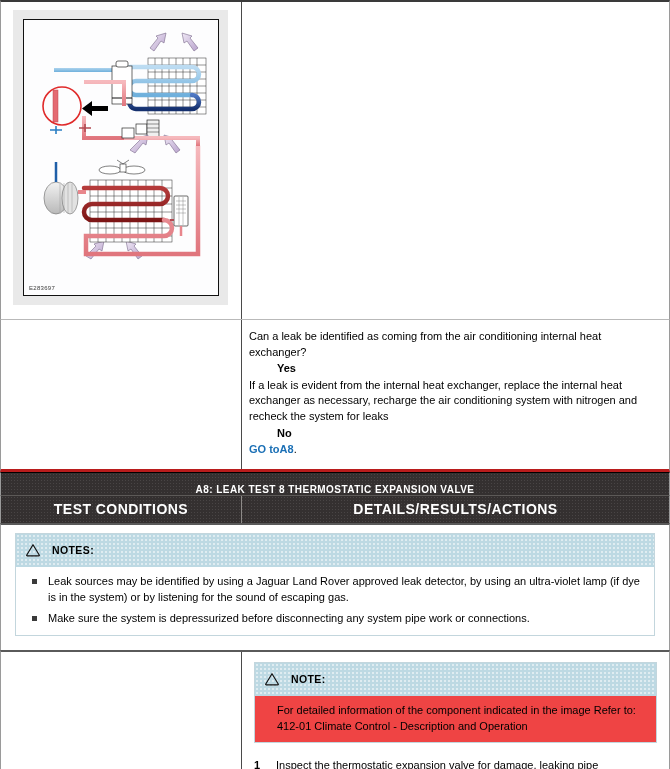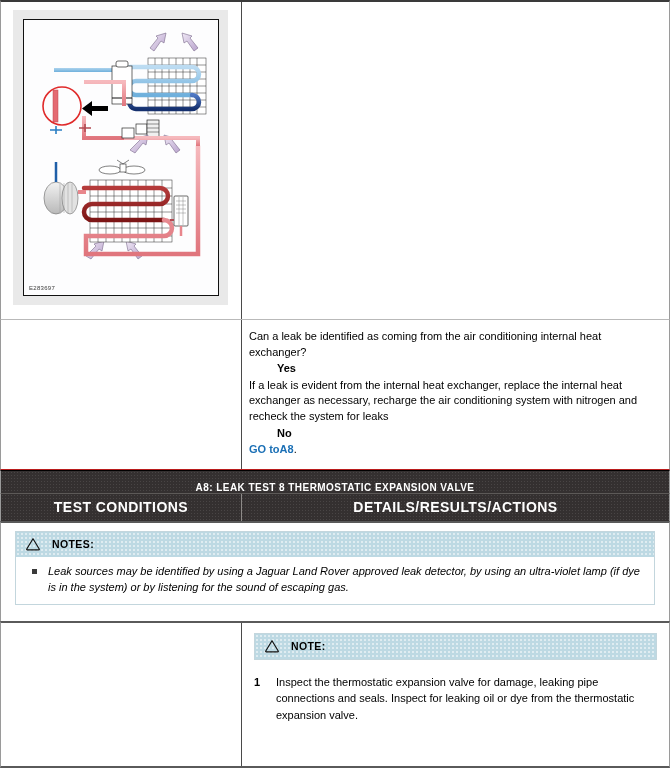--- a/index.html
+++ b/index.html
@@ -34,21 +34,21 @@
     overflow: hidden;
   }
   .img-id {
     position: absolute; left: 5px; bottom: 4px;
     font-size: 6px; letter-spacing: .3px; color: #3b3b3b;
     font-family: "Liberation Sans", sans-serif;
   }
   .diagram { position:absolute; left:0; top:0; }
 
   
-  .qa-row { min-height: 130px; border-bottom: 1px solid #b91c1c; }
+  .qa-row { min-height: 130px; border-bottom: 3px solid #b91c1c; }
   .qa-right { padding: 9px 12px 10px 7px; line-height: 1.42; }
   .qa-right p { margin: 0 0 1px 0; }
   .q-indent { padding-left: 28px; font-weight: bold; }
   .link { color: #1a6fb5; font-weight: bold; }
 
   
   .banner {
     height: 23px;
     background: #343030;
     background-image:
@@ -86,27 +86,27 @@
     border-left: 1px solid #9a9a9a; border-right: 1px solid #9a9a9a;
     border-top: 2px solid #5a5a5a;
     padding: 8px 14px 14px 14px;
     min-height: 100px;
   }
   .notebox { border: 1px solid #c3d6dd; background:#fff; }
   .note-head {
     background: #bdd9e3;
     background-image: radial-gradient(rgba(255,255,255,.55) .7px, transparent .8px);
     background-size: 4px 4px;
-    height: 25px; display: flex; align-items: center;
+    height: 33px; display: flex; align-items: center;
     padding-left: 9px;
   }
   .note-head-label { font-size: 10.5px; font-weight: bold; letter-spacing: .4px; margin-left: 11px; }
   .tri { width: 16px; height: 14px; display:block; }
   .note-body { padding: 7px 12px 8px 10px; }
-  .bullet-li { display: flex; margin-bottom: 5px; line-height: 1.45; font-style: italic; }
+  .bullet-li { display: flex; margin-bottom: 5px; line-height: 1.45; }
   .bullet-li:last-child { margin-bottom: 0; }
   .sq { width: 5px; height: 5px; background:#3a3a3a; flex:0 0 5px; margin: 5px 11px 0 6px; }
 
   
   .bottom-row { border-top: 2px solid #5a5a5a; border-bottom: 2px solid #5a5a5a; min-height: 147px; }
   .bottom-right { padding: 10px 12px 8px 12px; }
   .notebox2 { border: 1px solid #c3d6dd; background:#ef4444; margin-bottom: 14px; }
   .note2-body { padding: 6px 10px 7px 22px; line-height: 1.5; }
   .step { display: flex; line-height: 1.5; }
   .step-num { font-weight: bold; flex: 0 0 22px; }
@@ -315,35 +315,43 @@
         <svg class="tri" viewBox="0 0 20 18">
           <path d="M10 2.2 L18 15.4 Q18.6 16.6 17.2 16.6 L2.8 16.6 Q1.4 16.6 2 15.4 Z" fill="none" stroke="#111" stroke-width="1.5" stroke-linejoin="round"></path>
         </svg>
         <span class="note-head-label">NOTES:</span>
       </div>
       <div class="note-body">
         <div class="bullet-li">
           <span class="sq"></span>
           <span>Leak sources may be identified by using a Jaguar Land Rover approved leak detector, by using an ultra-violet lamp (if dye is in the system) or by listening for the sound of escaping gas.</span>
         </div>
+        <div class="bullet-li">
+          <span class="sq"></span>
+          <span>Make sure the system is depressurized before disconnecting any system pipe work or connections.</span>
+        </div>
       </div>
     </div>
   </div>
 
   <div class="row bottom-row">
     <div class="cell-left"></div>
     <div class="cell-right bottom-right">
 
       <div class="notebox2">
         <div class="note-head">
           <svg class="tri" viewBox="0 0 20 18">
             <path d="M10 2.2 L18 15.4 Q18.6 16.6 17.2 16.6 L2.8 16.6 Q1.4 16.6 2 15.4 Z" fill="none" stroke="#111" stroke-width="1.5" stroke-linejoin="round"></path>
           </svg>
           <span class="note-head-label">NOTE:</span>
         </div>
+        <div class="note2-body">
+          <div>For detailed information of the component indicated in the image Refer to:</div>
+          <div>412-01 Climate Control - Description and Operation</div>
+        </div>
       </div>
 
       <div class="step">
         <span class="step-num">1</span>
         <span class="step-txt">Inspect the thermostatic expansion valve for damage, leaking pipe connections and seals. Inspect for leaking oil or dye from the thermostatic expansion valve.</span>
       </div>
 
     </div>
   </div>
 

